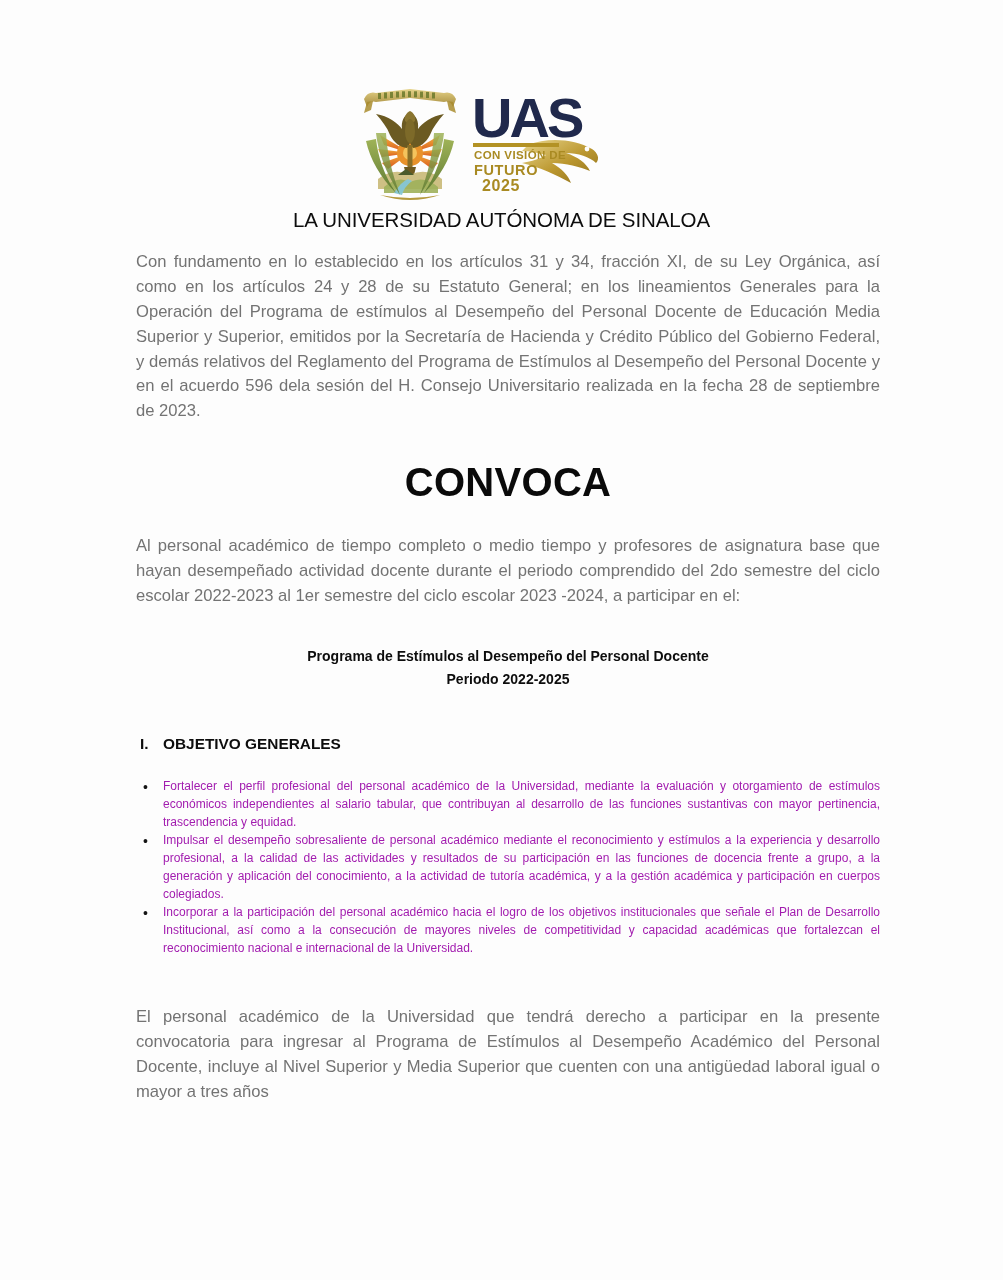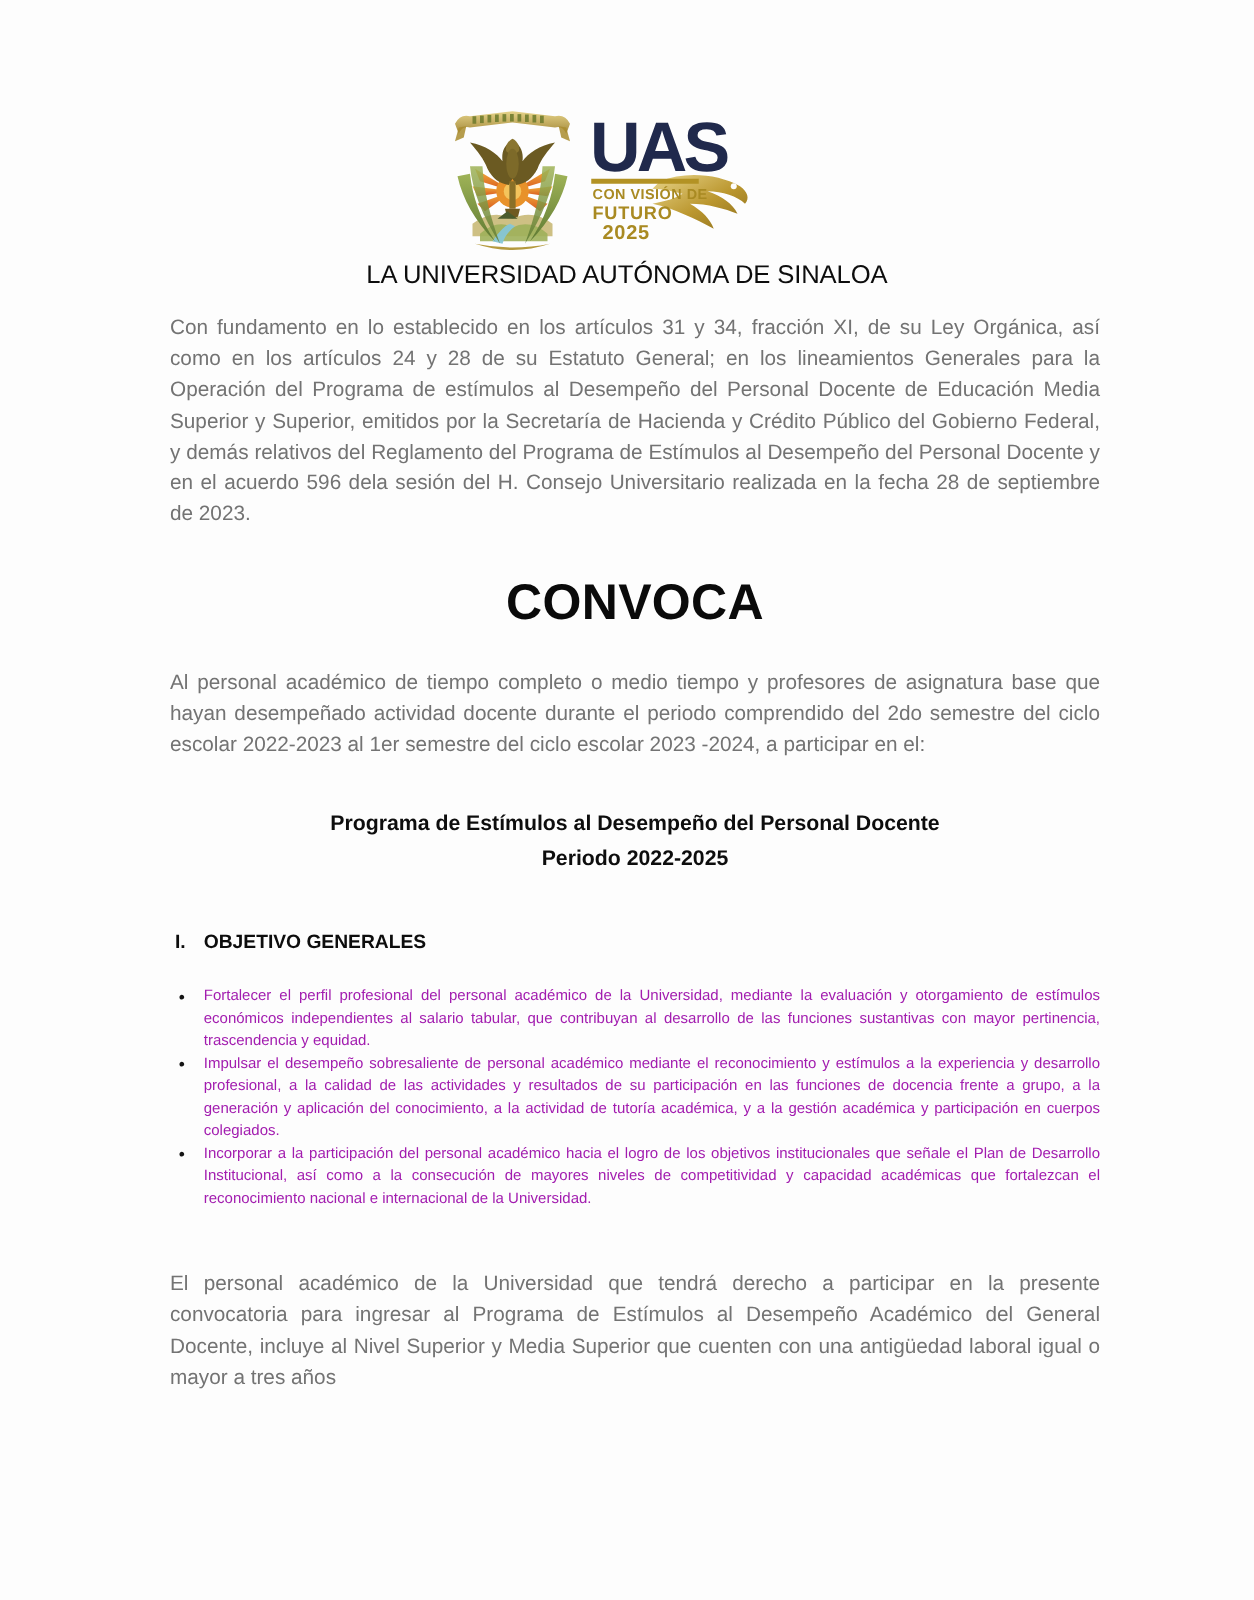--- a/index.html
+++ b/index.html
@@ -74,21 +74,21 @@
     font-weight: bold;
     letter-spacing: 0.3px;
     color: #0a0a0a;
     margin: 0;
     padding: 0;
     line-height: 1.1;
   }
   .subtitle {
     text-align: center;
     font-weight: bold;
-    font-size: 17px;
+    font-size: 14px;
     line-height: 1.65;
     color: #0d0d0d;
   }
   .section-heading {
     font-weight: bold;
     font-size: 15.4px;
     color: #0d0d0d;
     display: flex;
   }
   .section-heading .num {
@@ -268,16 +268,16 @@
       <li>Fortalecer el perfil profesional del personal académico de la Universidad, mediante la evaluación y otorgamiento de estímulos económicos independientes al salario tabular, que contribuyan al desarrollo de las funciones sustantivas con mayor pertinencia, trascendencia y equidad.</li>
       <li>Impulsar el desempeño sobresaliente de personal académico mediante el reconocimiento y estímulos a la experiencia y desarrollo profesional, a la calidad de las actividades y resultados de su participación en las funciones de docencia frente a grupo, a la generación y aplicación del conocimiento, a la actividad de tutoría académica, y a la gestión académica y participación en cuerpos colegiados.</li>
       <li>Incorporar a la participación del personal académico hacia el logro de los objetivos institucionales que señale el Plan de Desarrollo Institucional, así como a la consecución de mayores niveles de competitividad y capacidad académicas que fortalezcan el reconocimiento nacional e internacional de la Universidad.</li>
     </ul>
 
     <div class="gap-24"></div>
 
 
     <div class="gap-24"></div>
 
-    <p class="body">El personal académico de la Universidad que tendrá derecho a participar en la presente convocatoria para ingresar al Programa de Estímulos al Desempeño Académico del General Docente, incluye al Nivel Superior y Media Superior que cuenten con una antigüedad laboral igual o mayor a tres años</p>
+    <p class="body">El personal académico de la Universidad que tendrá derecho a participar en la presente convocatoria para ingresar al Programa de Estímulos al Desempeño Académico del Personal Docente, incluye al Nivel Superior y Media Superior que cuenten con una antigüedad laboral igual o mayor a tres años</p>
 
   </div>
 </div>
 
 </body></html>

